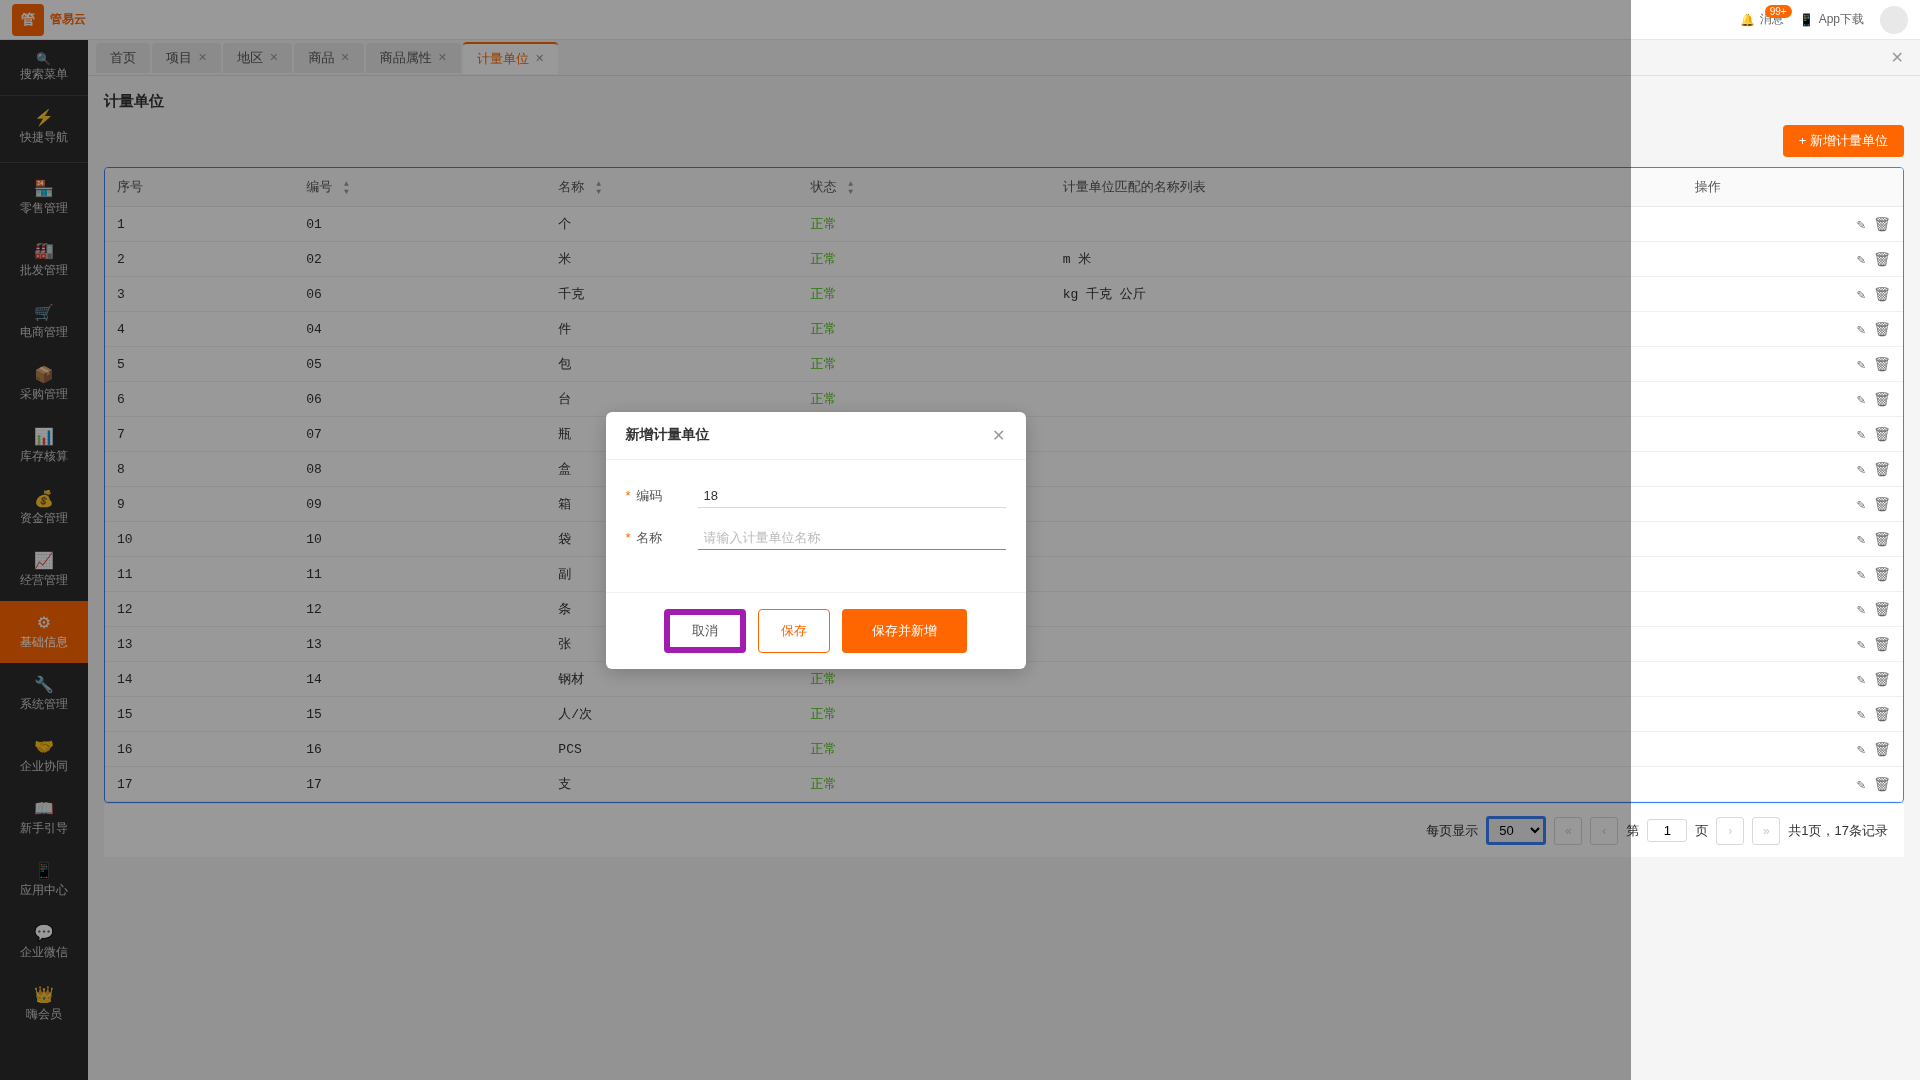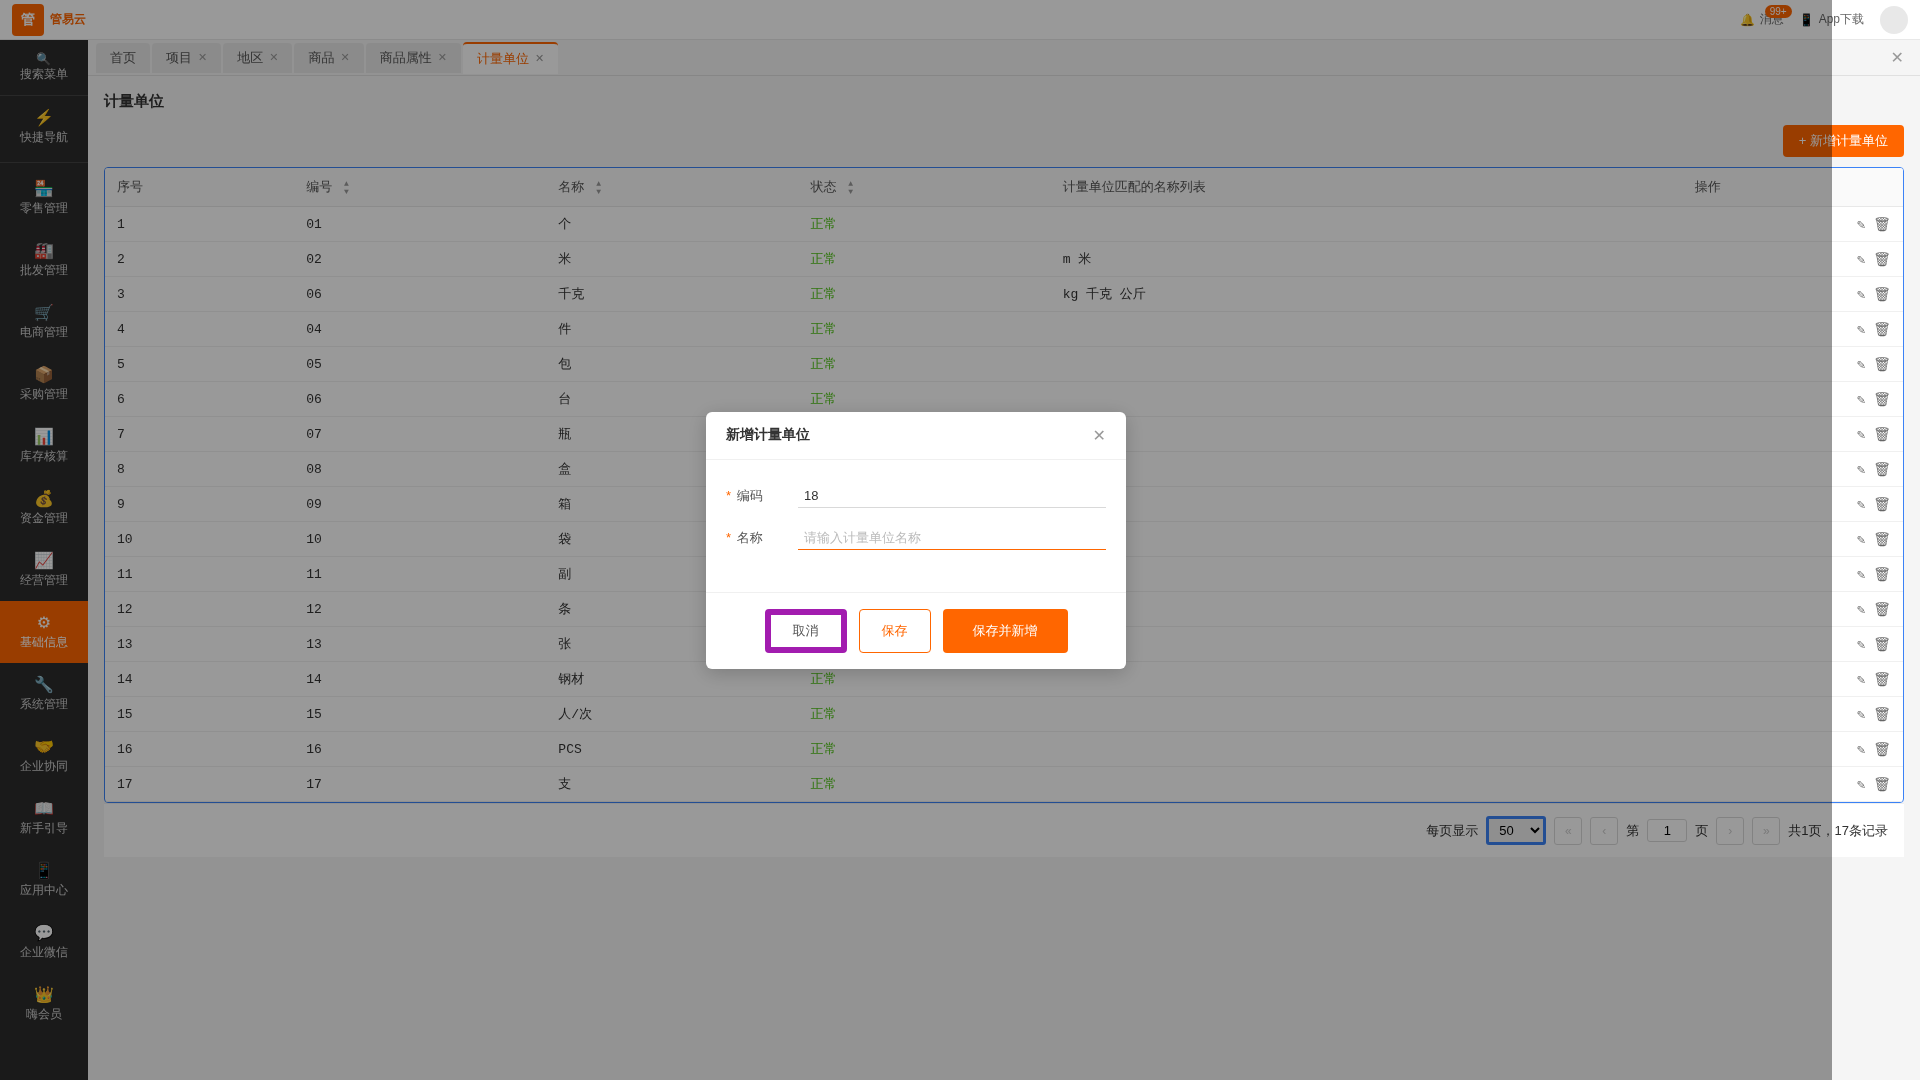--- a/index.html
+++ b/index.html
@@ -59,21 +59,21 @@
     .action-icon { cursor: pointer; color: #666; font-size: 14px; }
 
     
     .pagination { display: flex; align-items: center; justify-content: flex-end; padding: 12px 16px; background: #fff; border-top: 1px solid #f0f0f0; gap: 8px; font-size: 13px; }
     .page-select { padding: 3px 6px; border: 3px solid #3b82f6; border-radius: 3px; font-size: 13px; }
     .page-btn { width: 28px; height: 28px; border: 1px solid #d9d9d9; background: #fff; border-radius: 3px; cursor: pointer; display: flex; align-items: center; justify-content: center; font-size: 12px; }
     .page-btn.disabled { color: #ccc; cursor: not-allowed; }
     .page-input { width: 40px; text-align: center; border: 1px solid #d9d9d9; border-radius: 3px; padding: 3px; font-size: 13px; }
 
     
-    .modal-overlay { position: fixed; top: 0; left: 0; width: 1832px; height: 1080px; background: rgba(0,0,0,0.4); display: flex; align-items: center; justify-content: center; z-index: 1000; }
+    .modal-overlay { position: fixed; top: 0; left: 0; width: 1631px; height: 1080px; background: rgba(0,0,0,0.4); display: flex; align-items: center; justify-content: center; z-index: 1000; }
     .modal { background: #fff; border-radius: 6px; width: 420px; box-shadow: 0 4px 20px rgba(0,0,0,0.2); overflow: hidden; }
     .modal-header { display: flex; align-items: center; justify-content: space-between; padding: 14px 20px; border-bottom: 1px solid #f0f0f0; }
     .modal-title { font-size: 14px; font-weight: bold; color: #333; }
     .modal-close { cursor: pointer; color: #999; font-size: 16px; }
     .modal-body { padding: 24px 20px; }
     .form-row { display: flex; align-items: center; margin-bottom: 18px; }
     .form-label { width: 60px; margin-right: 12px; font-size: 13px; color: #555; }
     .form-label .required { color: #f60; margin-right: 2px; }
     .form-input { flex: 1; border: none; border-bottom: 1px solid #d9d9d9; padding: 4px 6px; font-size: 13px; outline: none; color: #333; }
     .form-input.active-input { border-bottom-color: #f60; }

